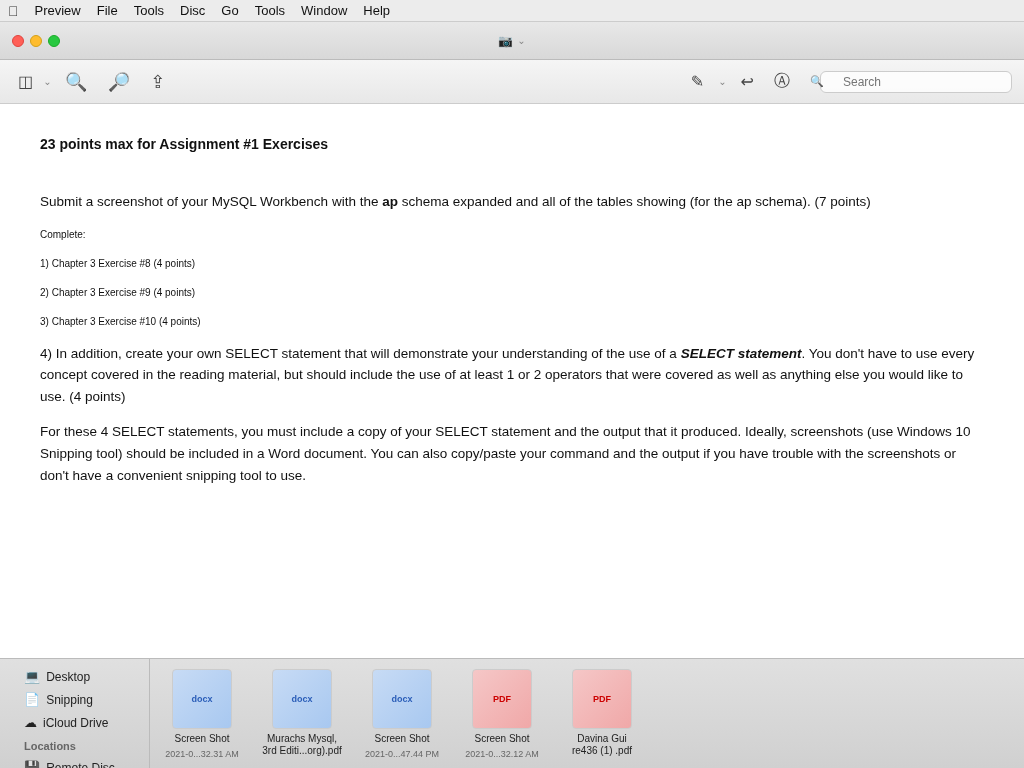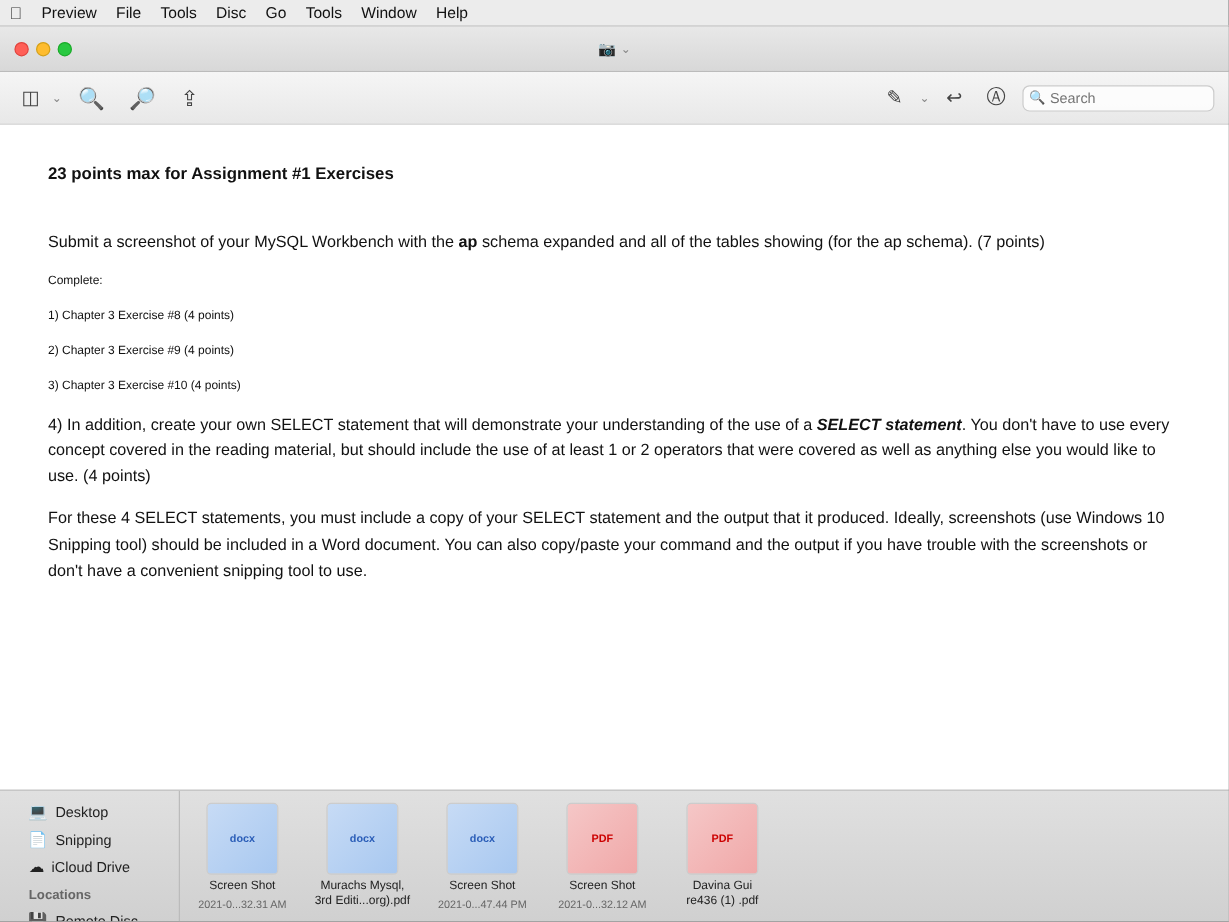--- a/index.html
+++ b/index.html
@@ -157,22 +157,23 @@
       pointer-events: none;
     }
 
     .search-input {
       background: rgba(255,255,255,0.8);
       border: 1px solid #ccc;
       border-radius: 6px;
       padding: 3px 8px 3px 22px;
       font-size: 12px;
       color: #555;
-      width: 160px;
+      width: 192px;
       outline: none;
+      margin-left: 16px;
     }
 
     
     .content-area {
       flex: 1;
       background: white;
       overflow-y: auto;
       padding: 30px 40px;
       display: flex;
       flex-direction: column;

